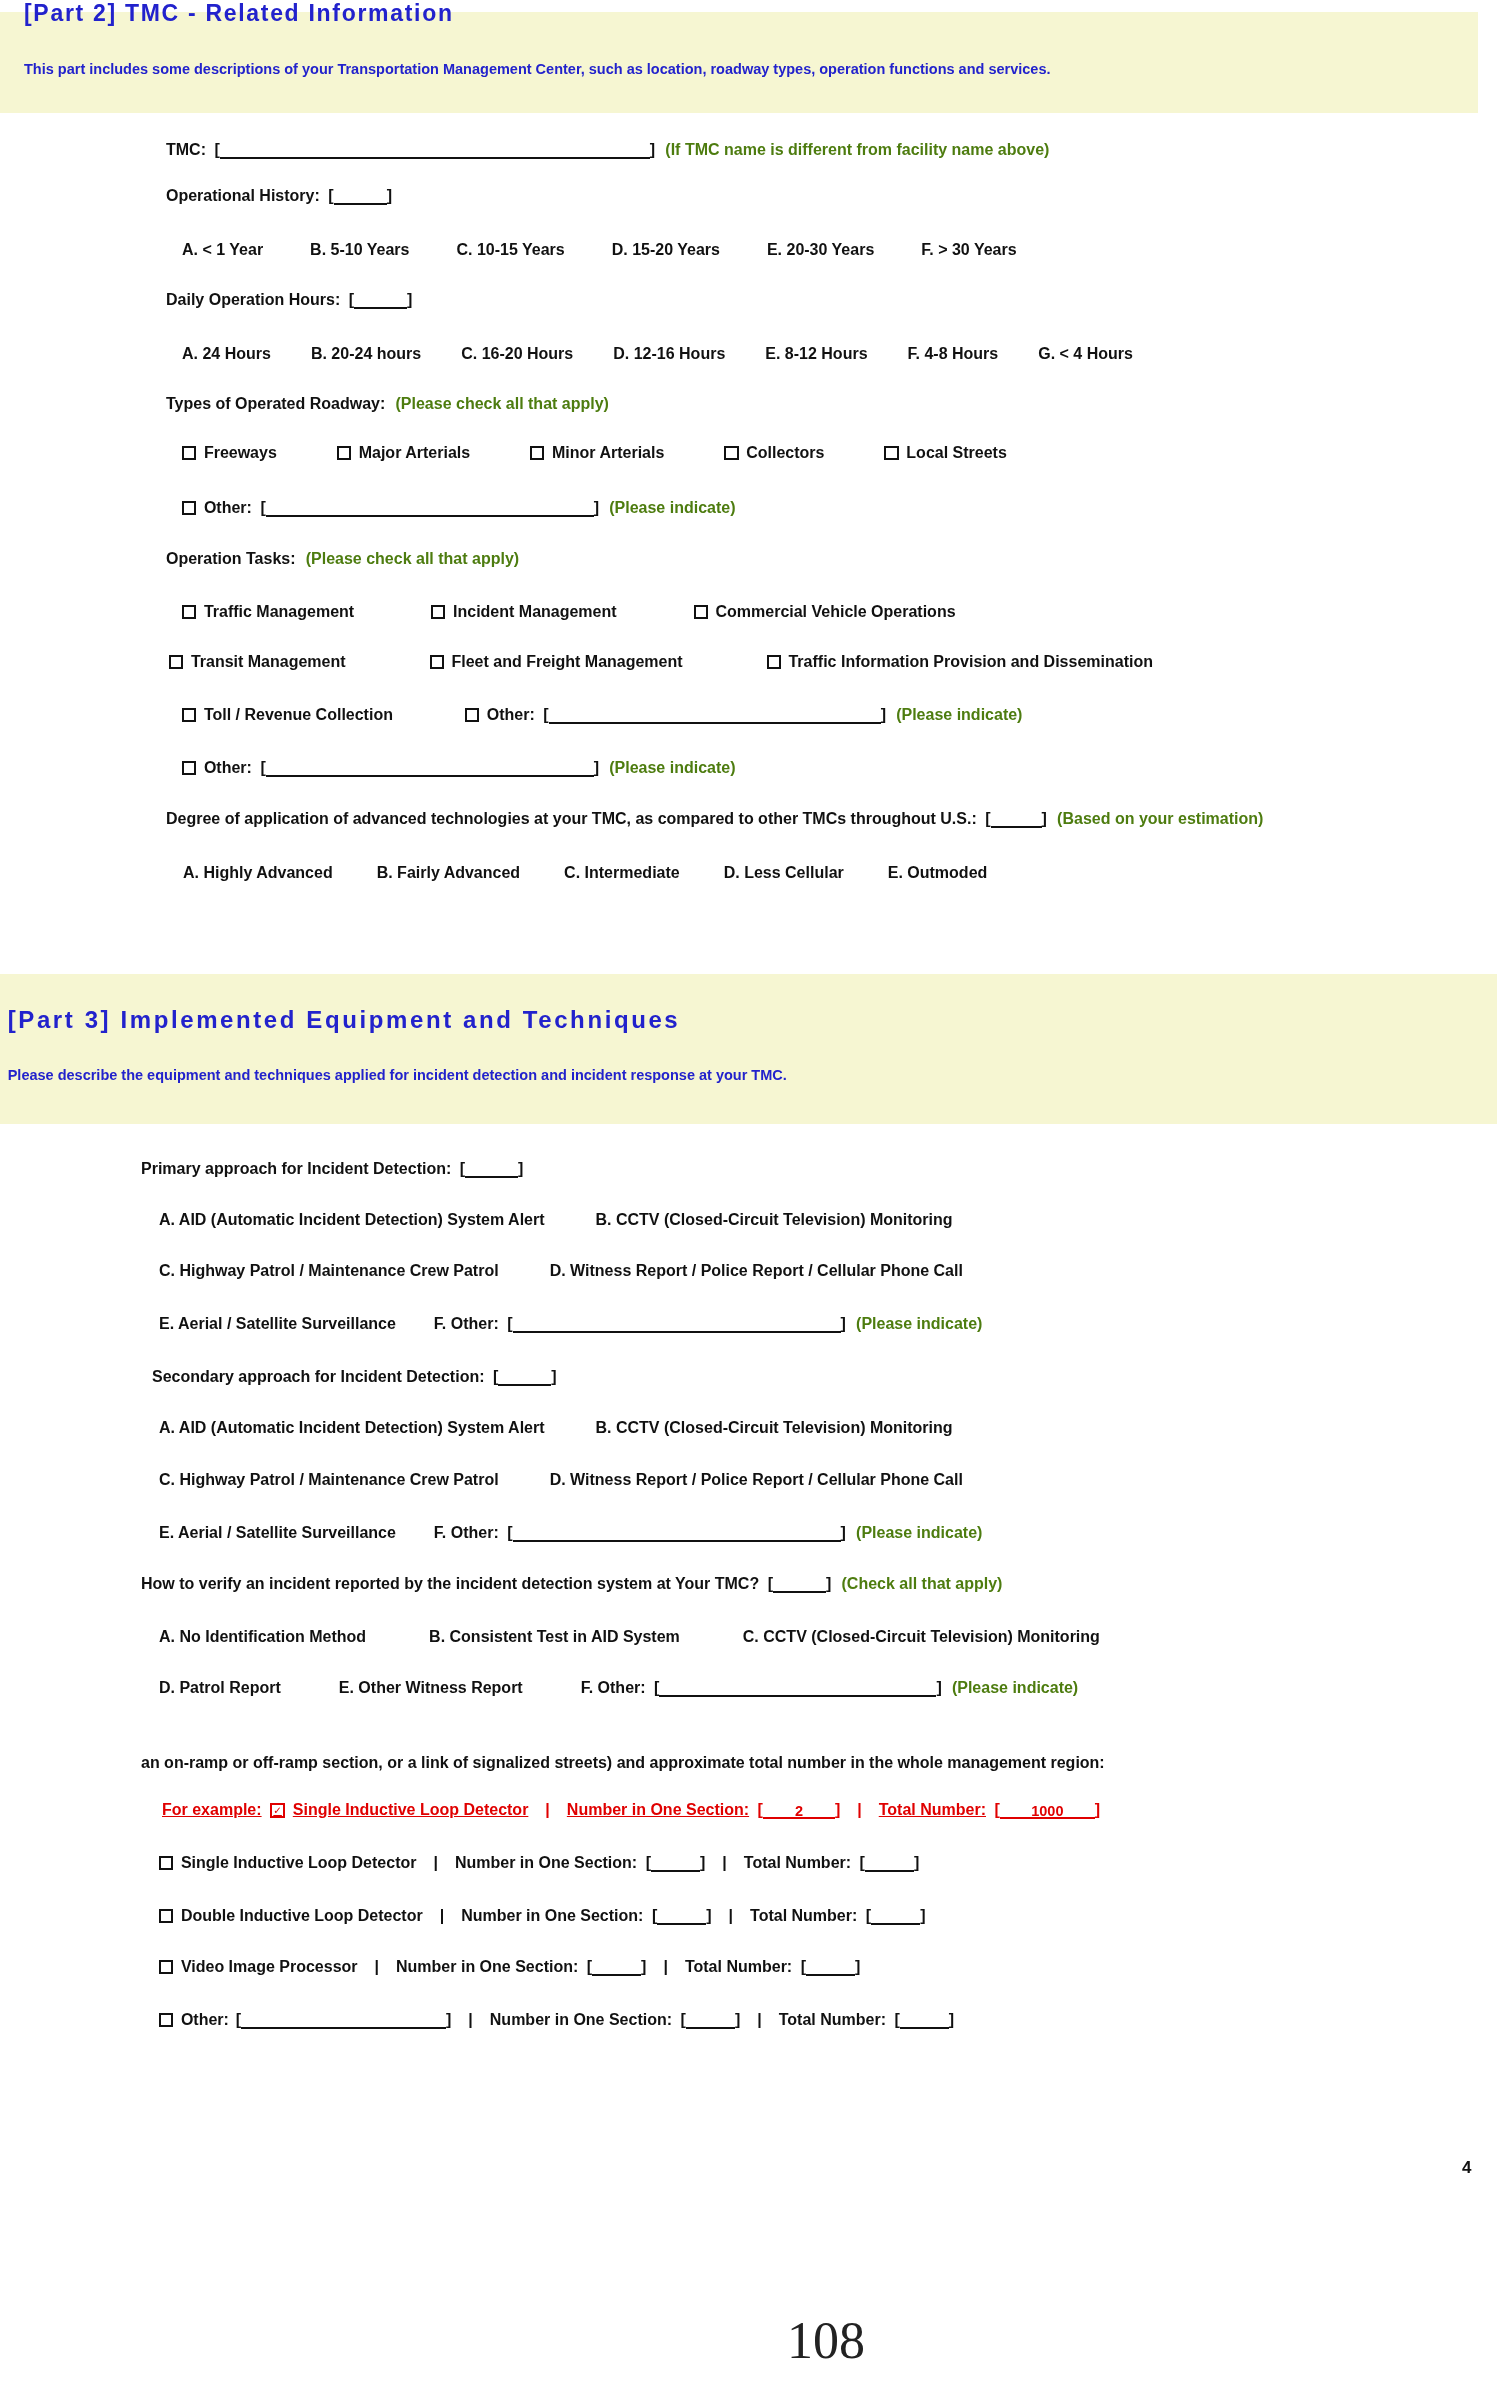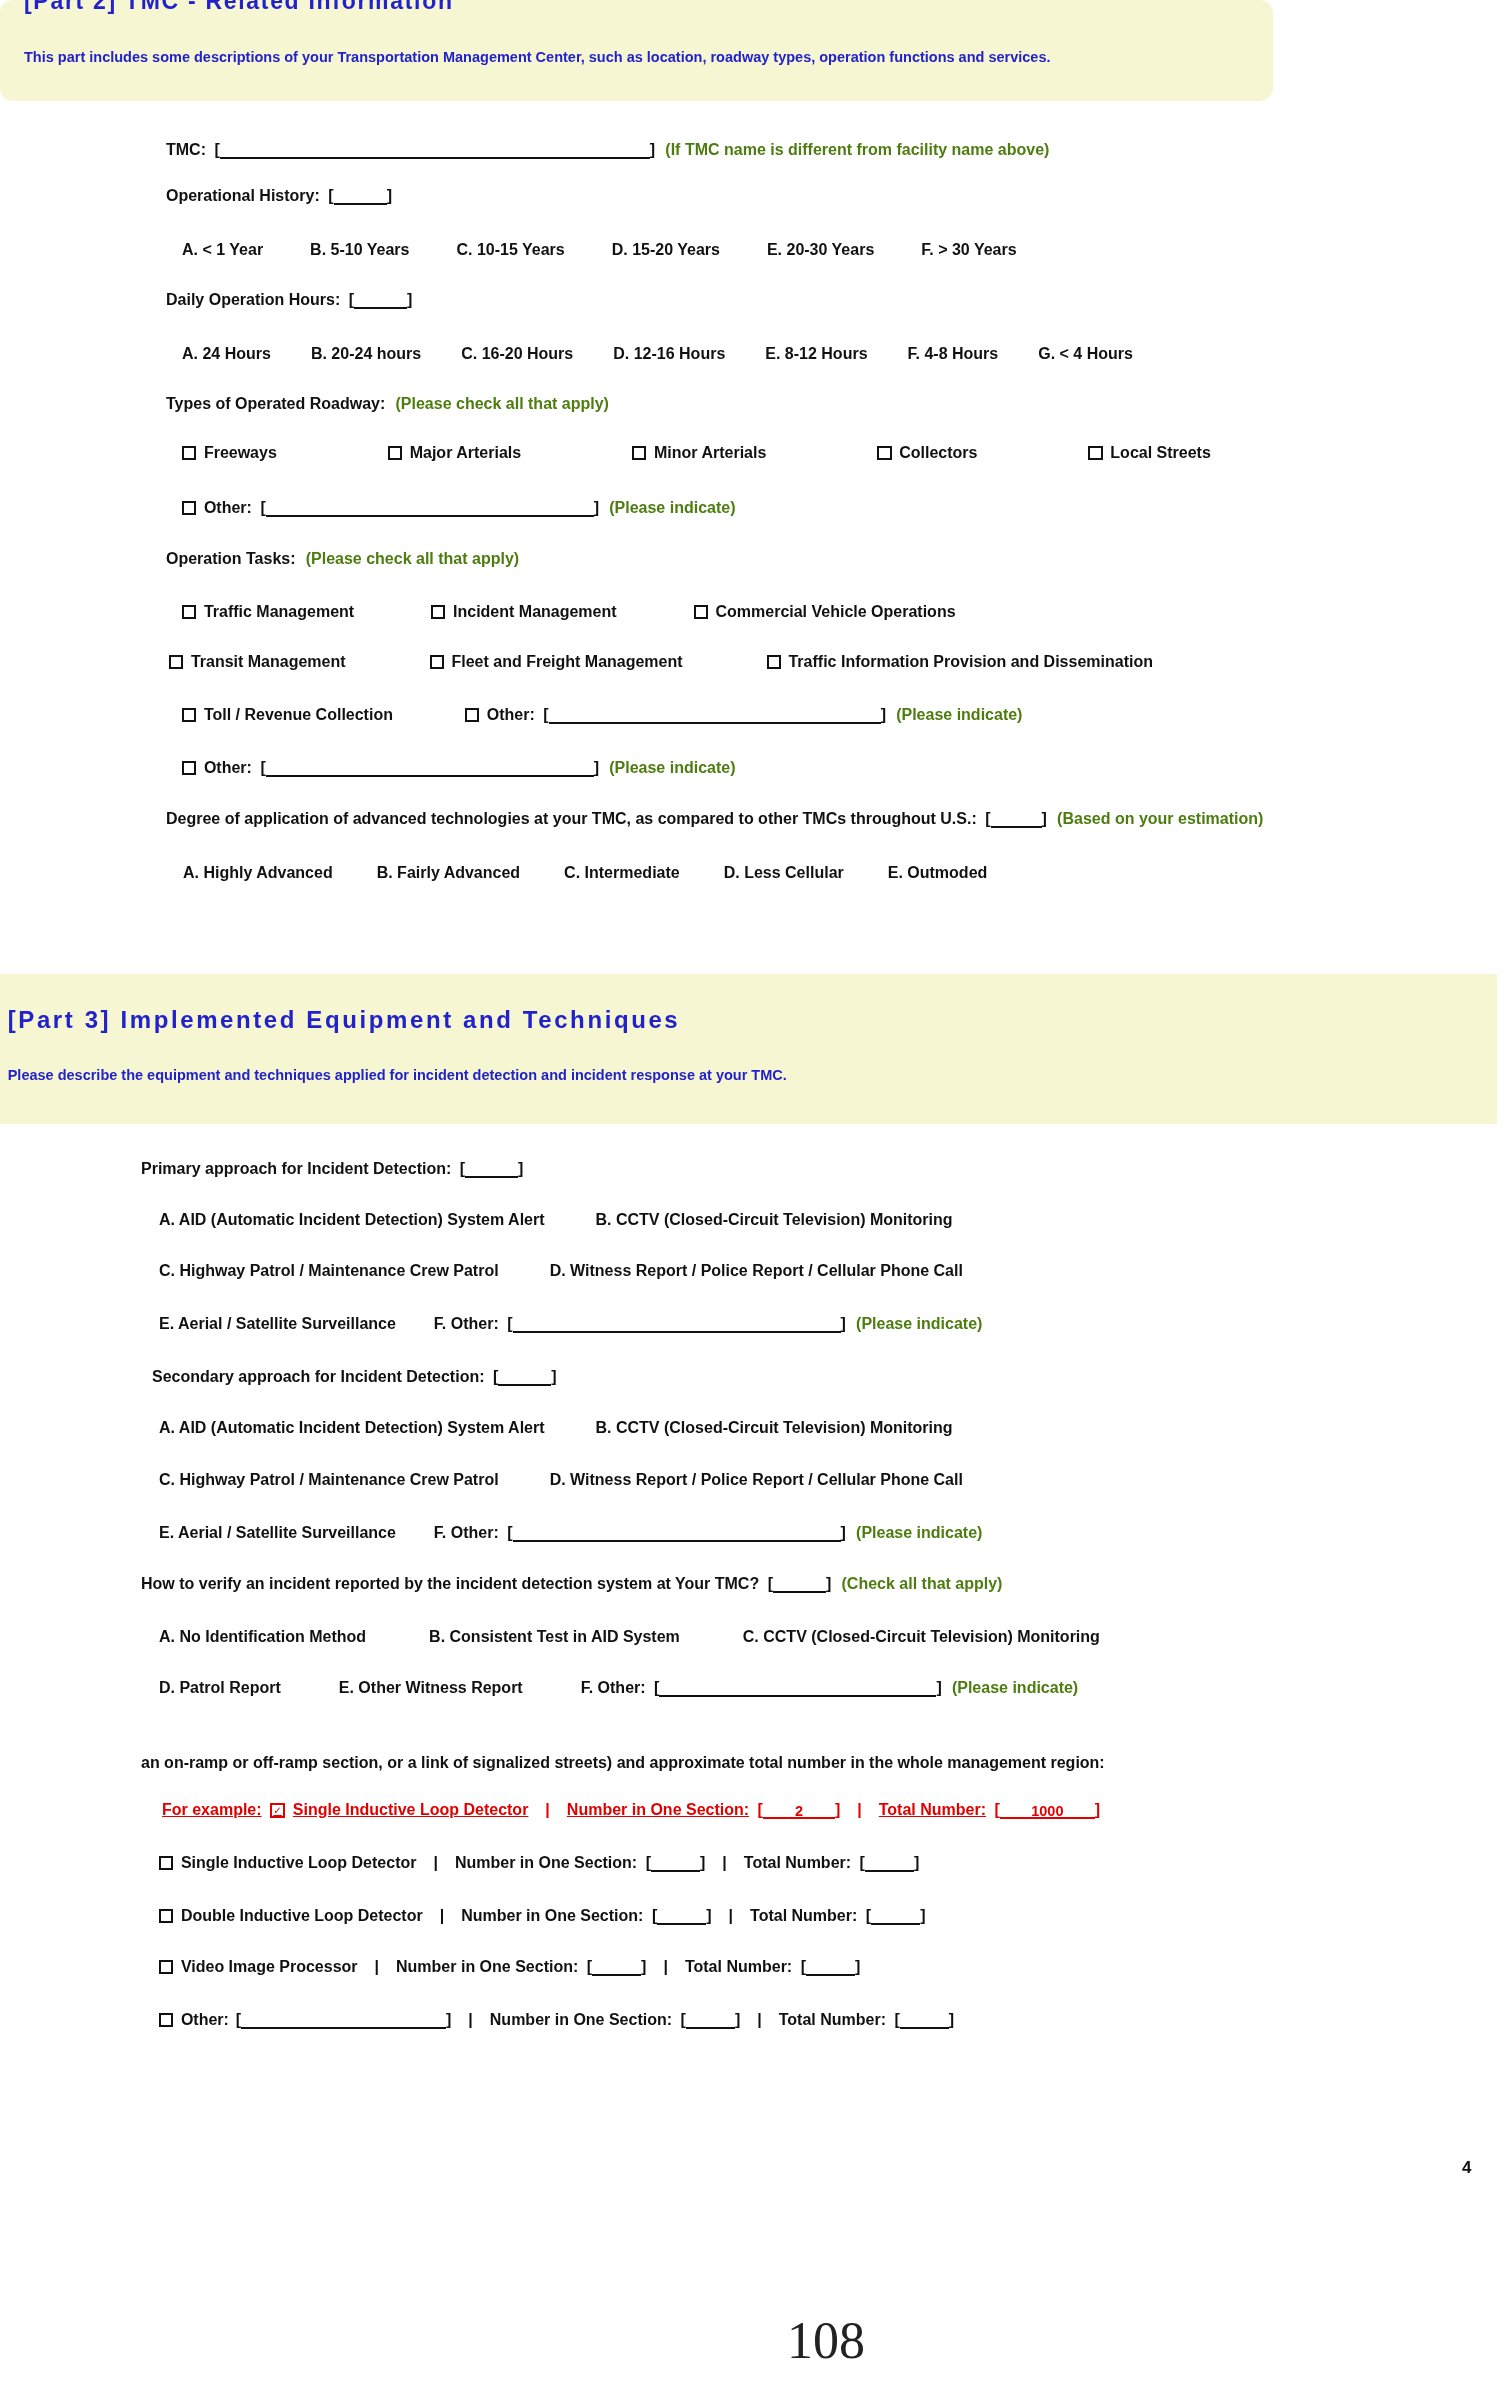--- a/index.html
+++ b/index.html
@@ -1,19 +1,19 @@
 <!DOCTYPE html>
 <html style="font-size:13.6px"><head>
 <meta charset="utf-8">
 <style>
   html,body{margin:0;padding:0;background:#fff;}
   .page{position:relative;width:1513px;height:2401px;background:#ffffff;overflow:hidden;
         font-family:"Liberation Sans","DejaVu Sans",sans-serif;color:#111;}
   .band{position:absolute;left:0;background:#f6f6d2;}
-  .band1{top:0;width:1273px;height:101px;border-radius:13px;}
+  .band1{top:12px;width:1478px;height:101px;}
   .band2{top:974px;width:1497px;height:150px;}
   .sec-title{position:absolute;font-weight:bold;font-size:23px;letter-spacing:1.7px;color:#2222cc;white-space:nowrap;}
   .sec-desc{position:absolute;font-weight:bold;font-size:14.5px;color:#2222cc;white-space:nowrap;}
   .row{position:absolute;display:flex;align-items:center;white-space:nowrap;
        font-size:16px;font-weight:bold;color:#111;}
   .opt{display:inline-flex;align-items:center;}
   .cb{display:inline-block;width:10.2px;height:10.2px;border:2.6px solid #111;background:#fff;margin-right:7.7px;flex:none;}
   .cb.redbox{border-color:#e00000;width:11px;height:11px;color:#e00000;font-size:10.2px;line-height:11px;text-align:center;}
   .fld{display:inline-flex;align-items:flex-end;margin-left:8.5px;}
   .uline{display:inline-block;height:13.6px;border-bottom:2.6px solid currentColor;text-align:center;
@@ -78,21 +78,21 @@
     <span>D. 12-16 Hours</span>
     <span>E. 8-12 Hours</span>
     <span>F. 4-8 Hours</span>
     <span>G. &lt; 4 Hours</span>
   </div>
 
   <div class="row" style="left:166px;top:395px;">
     <span>Types of Operated Roadway:</span>
     <span class="note">(Please check all that apply)</span>
   </div>
-  <div class="row" style="left:182px;top:444px;column-gap:111px;">
+  <div class="row" style="left:182px;top:444px;column-gap:60px;">
     <span class="opt">
         <span class="cb"></span>
         <span>Freeways</span>
       </span>
     <span class="opt">
         <span class="cb"></span>
         <span>Major Arterials</span>
       </span>
     <span class="opt">
         <span class="cb"></span>

